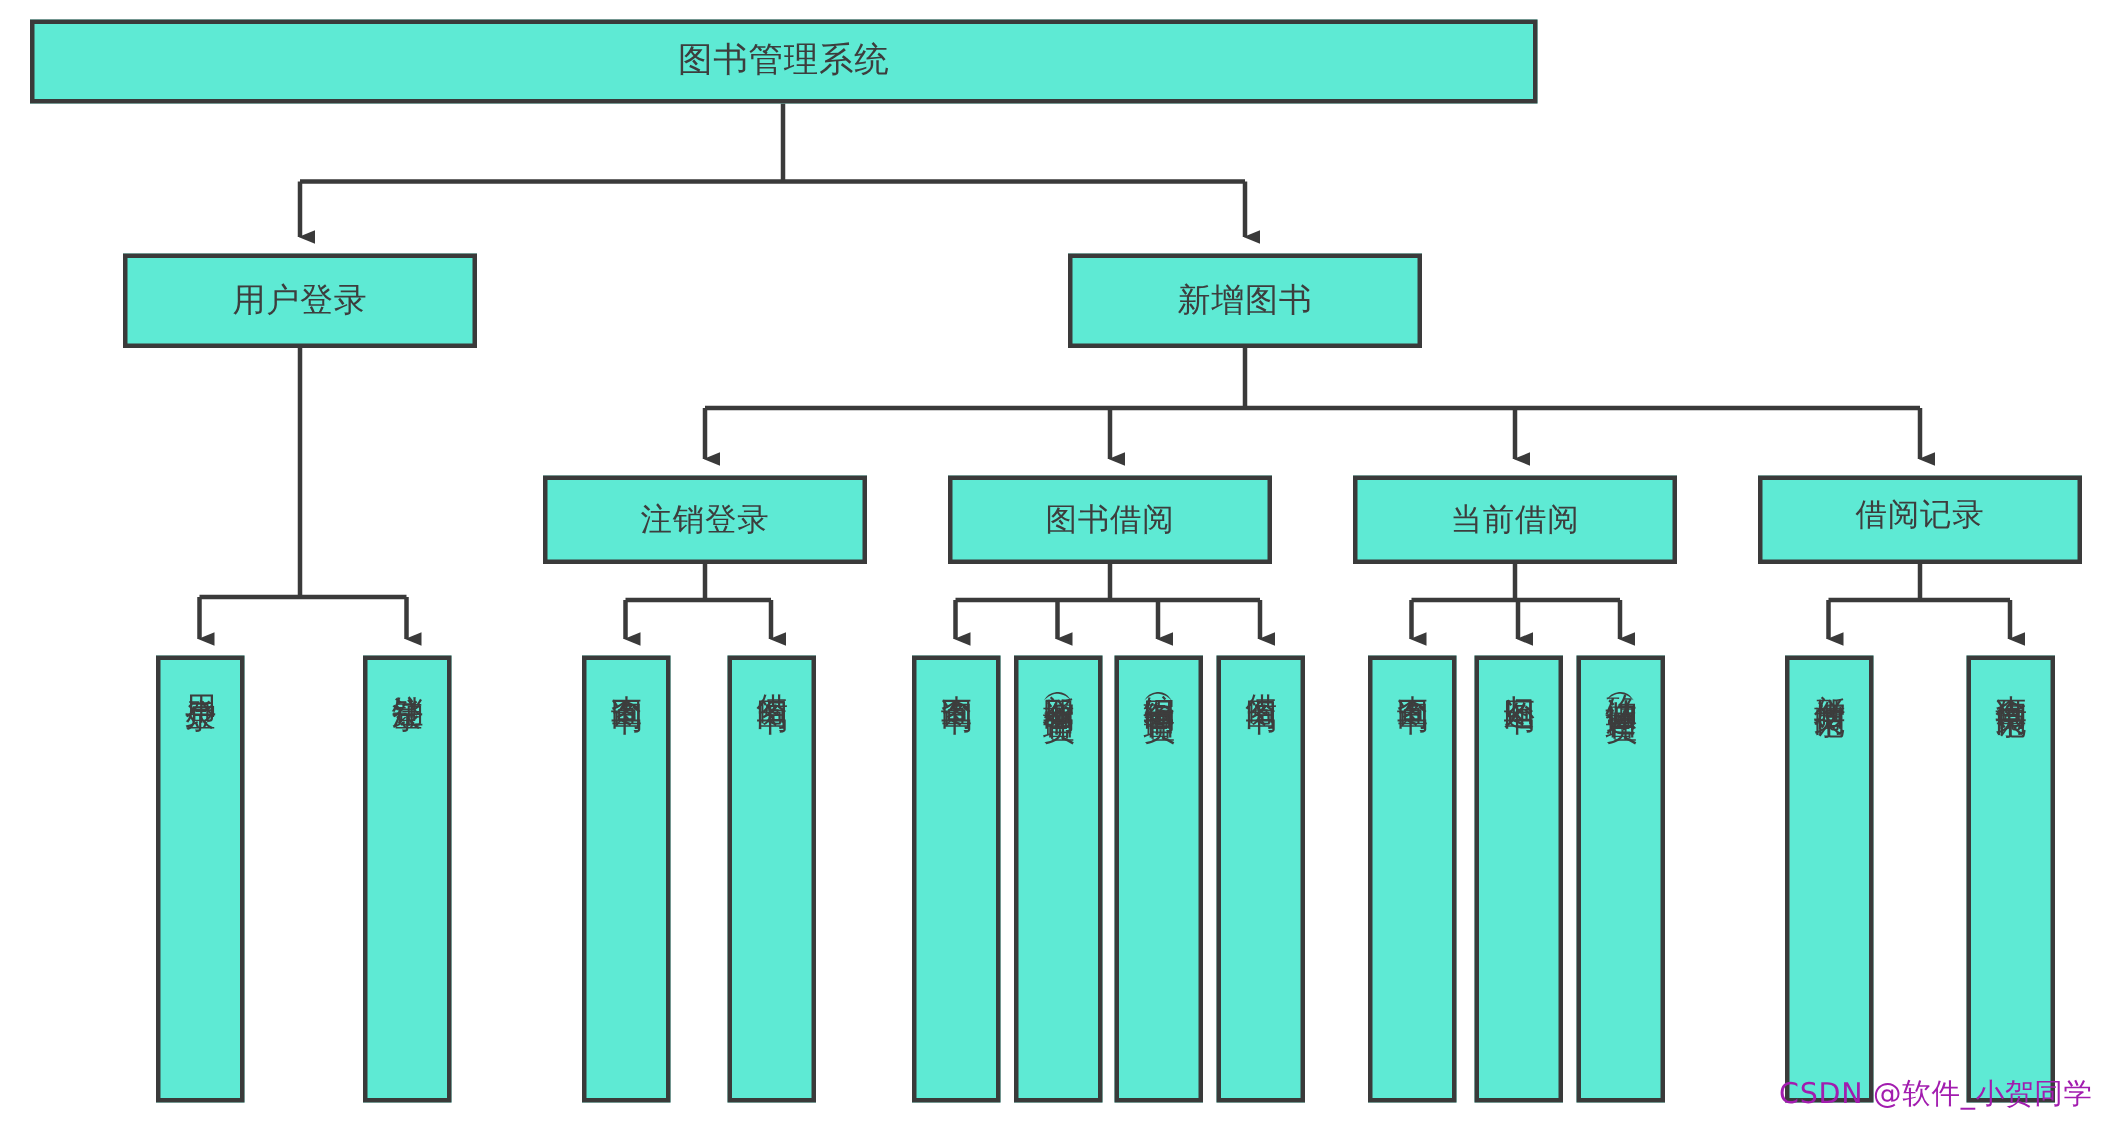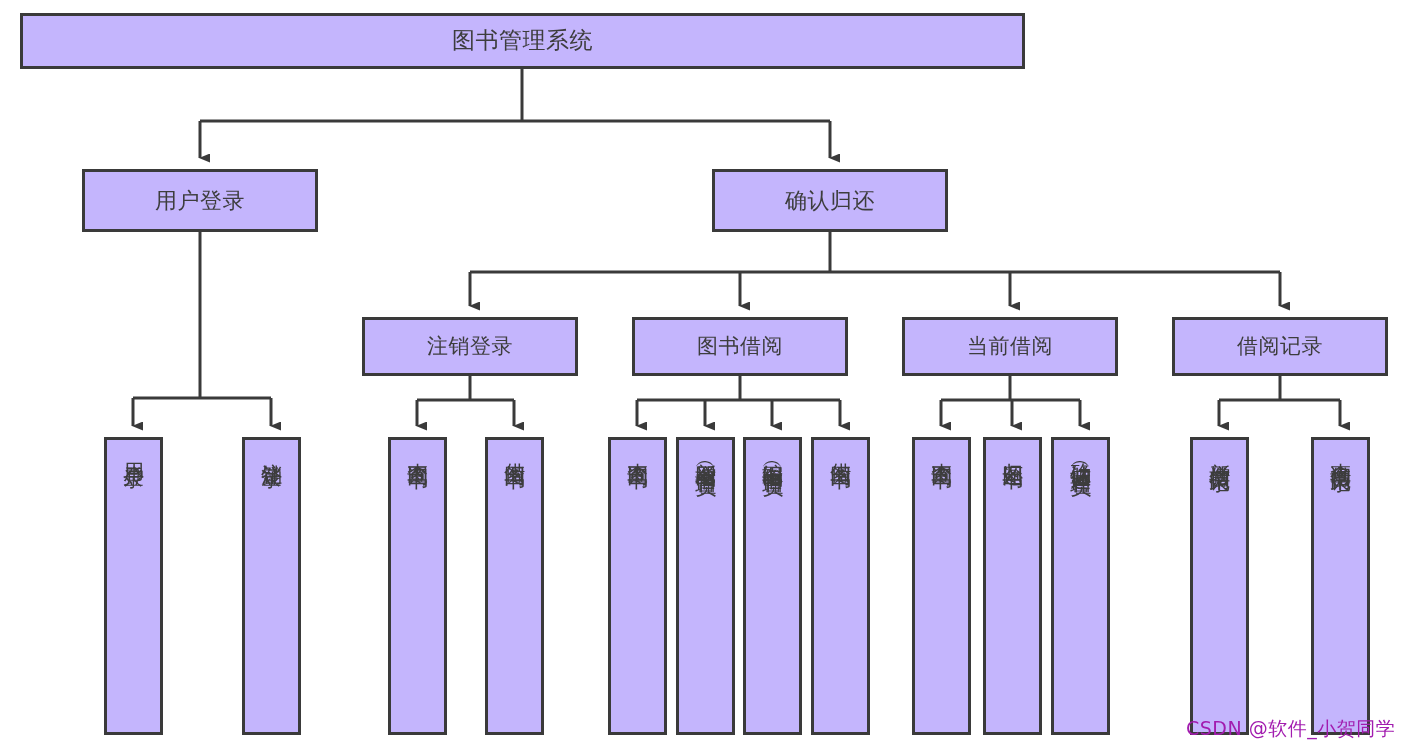--- a/index.html
+++ b/index.html
@@ -21,21 +21,21 @@
     position: absolute;
     left: 0;
     top: 0;
     width: 1405px;
     height: 747px;
   }
   .node {
     position: absolute;
     box-sizing: border-box;
     border: 3px solid #3a3a3a;
-    background: #c4b5fd;
+    background: #5eead4;
     color: #3d3d3d;
     display: flex;
     align-items: center;
     justify-content: center;
     text-align: center;
   }
   .node .label {
     display: block;
     line-height: 1.18;
     letter-spacing: 0.5px;
@@ -123,33 +123,33 @@
   </svg>
 
   <div class="node root" style="left:20px; top:13px; width:1005px; height:56px;">
     <span class="label">图书管理系统</span>
   </div>
 
   <div class="node lvl2" style="left:82px; top:169px; width:236px; height:63px;">
     <span class="label">用户登录</span>
   </div>
   <div class="node lvl2" style="left:712px; top:169px; width:236px; height:63px;">
-    <span class="label">确认归还</span>
+    <span class="label">新增图书</span>
   </div>
 
   <div class="node lvl3" style="left:362px; top:317px; width:216px; height:59px;">
     <span class="label">注销登录</span>
   </div>
   <div class="node lvl3" style="left:632px; top:317px; width:216px; height:59px;">
     <span class="label">图书借阅</span>
   </div>
   <div class="node lvl3" style="left:902px; top:317px; width:216px; height:59px;">
     <span class="label">当前借阅</span>
   </div>
-  <div class="node lvl3" style="left:1172px; top:317px; width:216px; height:59px;">
+  <div class="node lvl3" style="left:1172px; top:317px; width:216px; height:59px;font-family:Liberation Mono, monospace;">
     <span class="label">借阅记录</span>
   </div>
 
   <div class="node leaf" style="left:104px; top:437px; width:59px; height:298px;">
     <span class="label">用户登录</span>
   </div>
   <div class="node leaf" style="left:242px; top:437px; width:59px; height:298px;">
     <span class="label">注销登录</span>
   </div>
 

